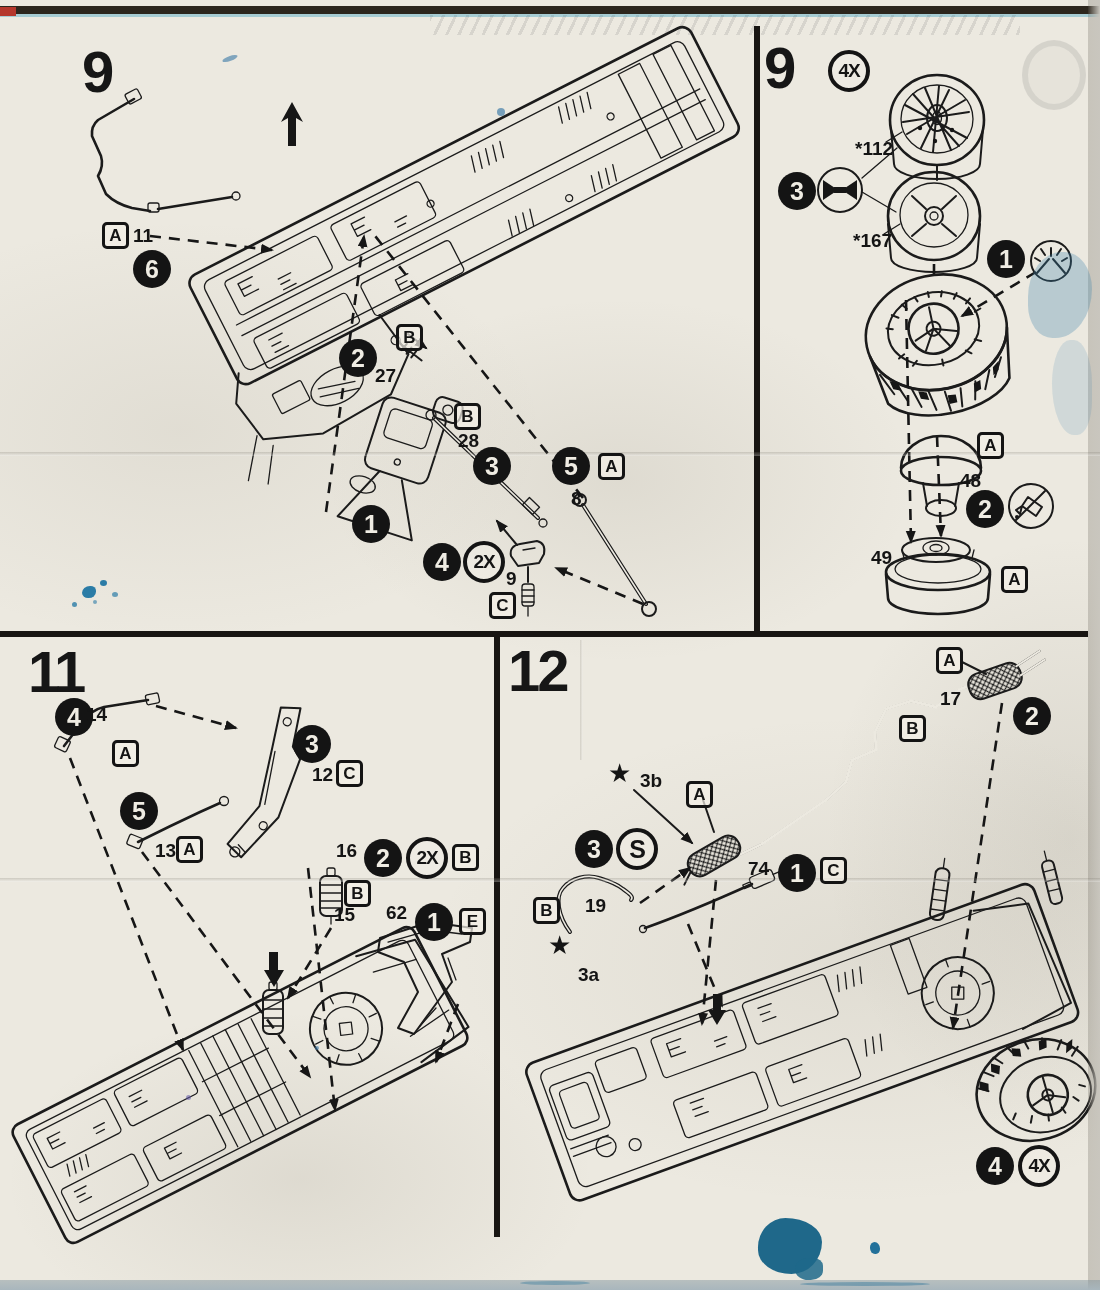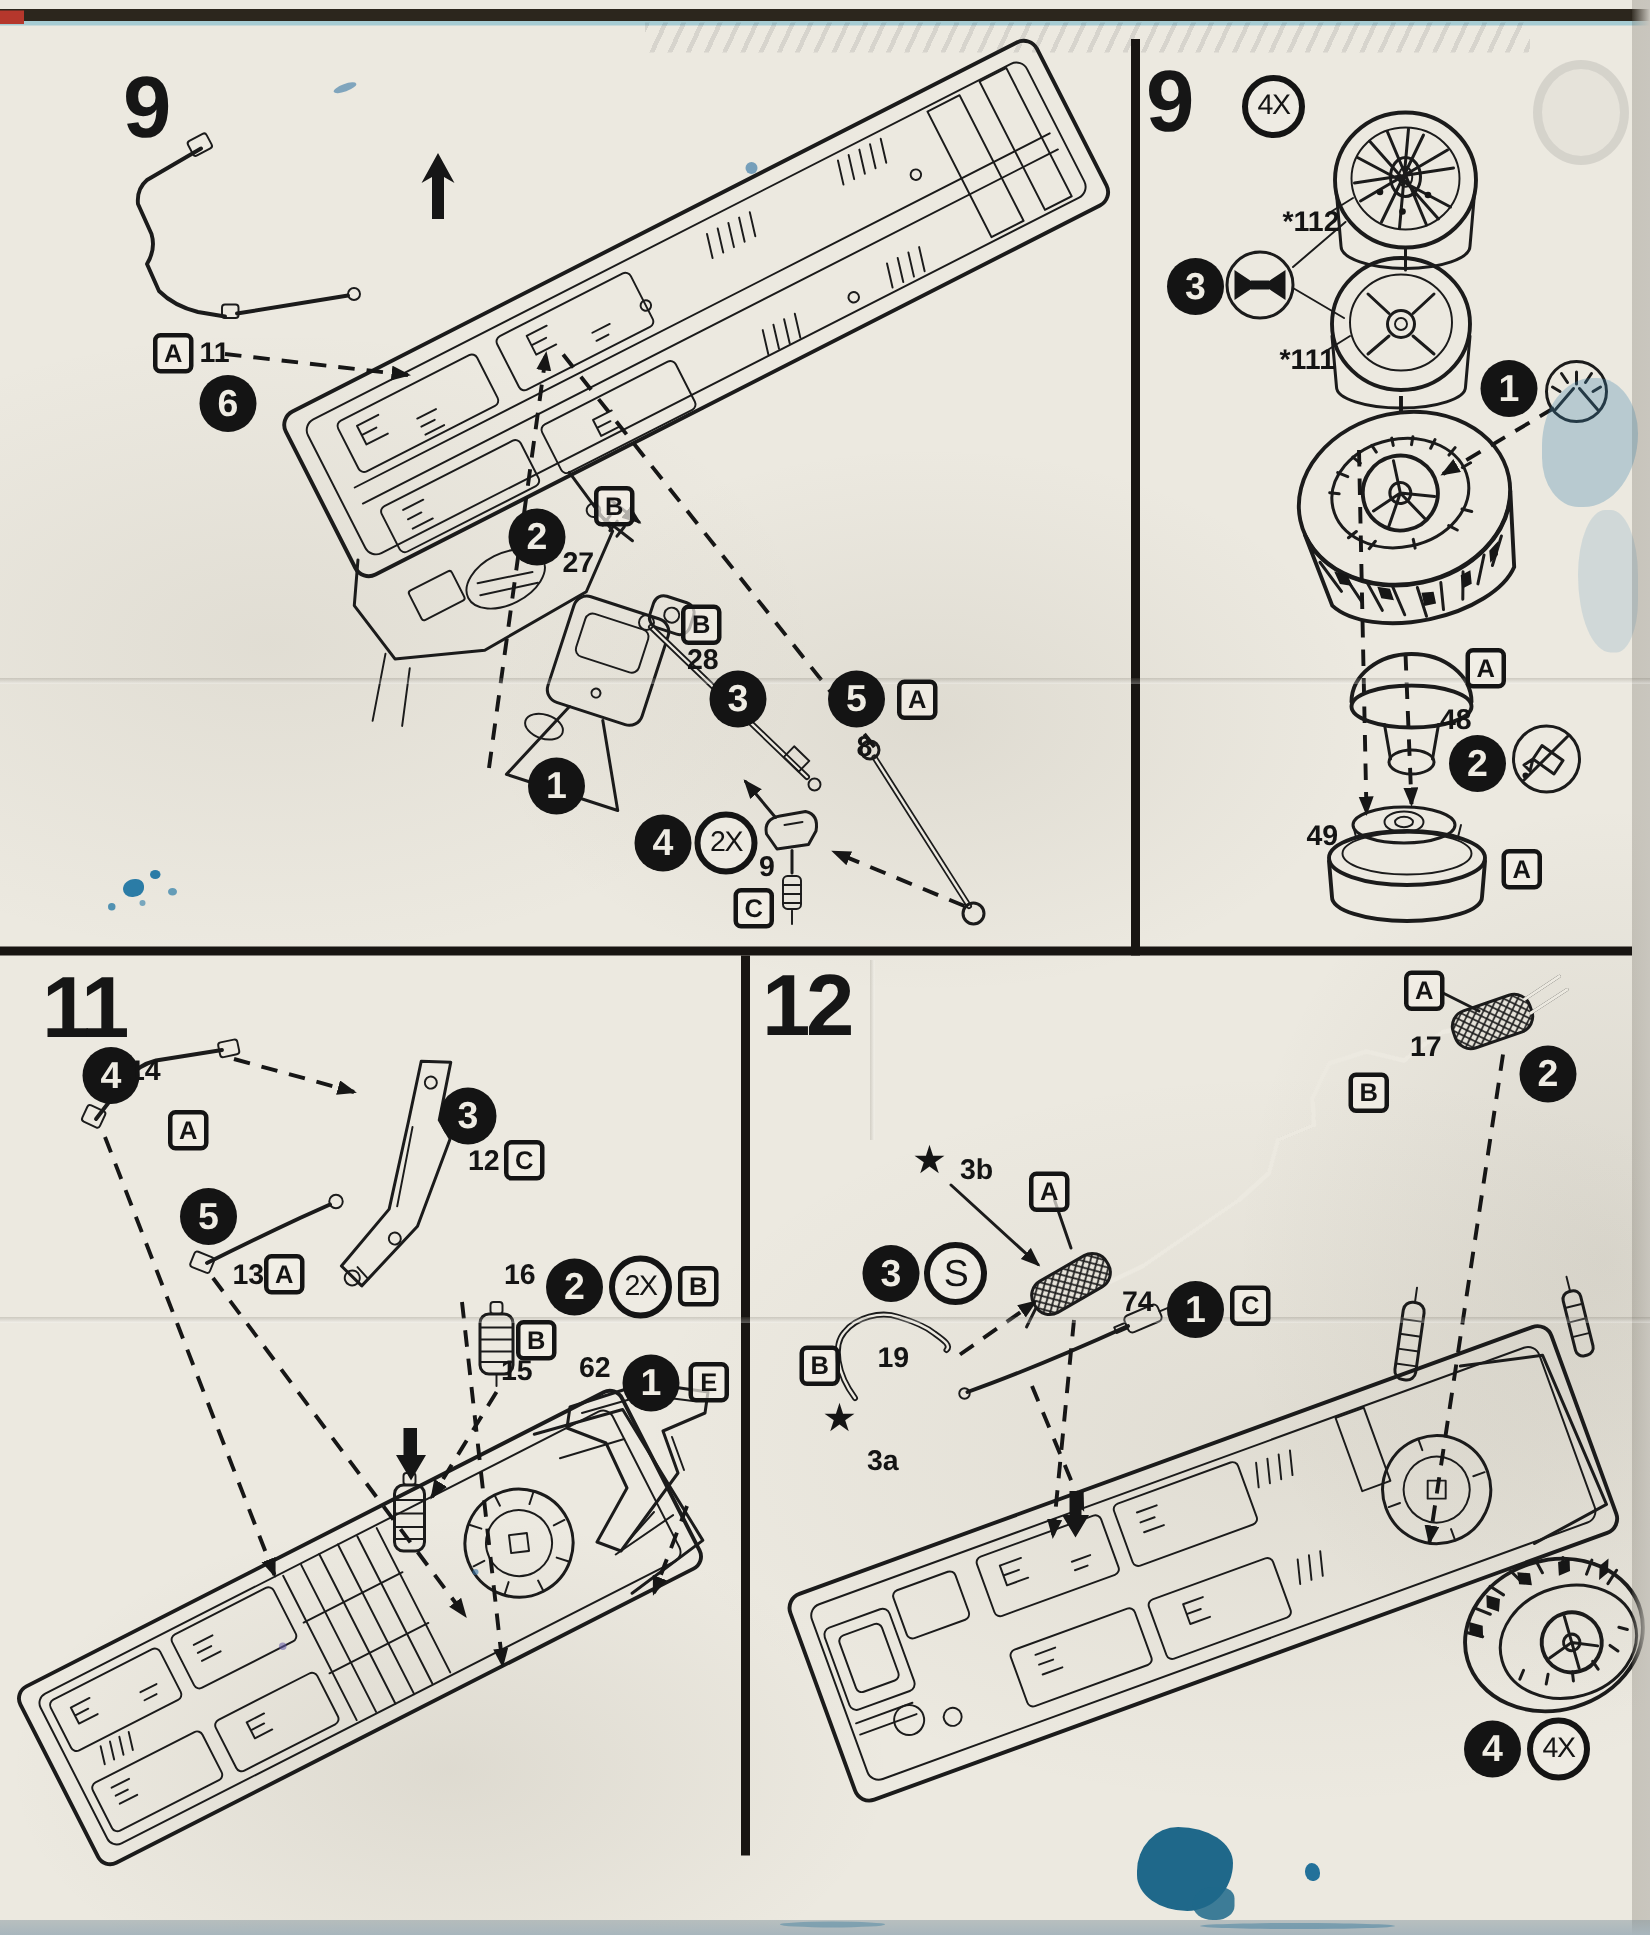--- a/index.html
+++ b/index.html
@@ -30,21 +30,21 @@
   .div-v-bottom{left:494px;top:637px;width:6px;height:600px;}
   
   .crease{left:0;width:1100px;height:4px;background:linear-gradient(rgba(95,90,78,.22),rgba(255,255,255,.3));}
   .crease-v{top:640px;left:580px;width:3px;height:120px;background:linear-gradient(to right,rgba(95,90,78,.18),rgba(255,255,255,.25));}
   
   .stepnum{font-size:58px;font-weight:800;line-height:.9;letter-spacing:-3px;color:#161616;}
   .order{width:38px;height:38px;border-radius:50%;background:#141414;color:#efece3;
     display:flex;align-items:center;justify-content:center;font-size:25px;font-weight:700;}
   .mult{width:42px;height:42px;border-radius:50%;border:4px solid #141414;background:rgba(240,237,228,.6);
     box-sizing:border-box;display:flex;align-items:center;justify-content:center;
-    font-size:19px;font-weight:400;letter-spacing:-1px;color:#141414;text-align:center;}
+    font-size:19px;font-weight:700;letter-spacing:-1px;color:#141414;text-align:center;}
   .mult.s{font-size:25px;}
   .bag{width:27px;height:27px;border:3.5px solid #141414;border-radius:5px;background:rgba(243,240,231,.7);
     box-sizing:border-box;display:flex;align-items:center;justify-content:center;
     font-size:17px;font-weight:800;color:#141414;}
   .pnum{font-size:19px;font-weight:700;color:#141414;white-space:nowrap;}
   .star{font-size:26px;color:#141414;line-height:1;}
   
   .stain{border-radius:50%;}
   .stamp{left:1022px;top:40px;width:52px;height:58px;border-radius:50%;
     border:6px solid rgba(110,112,115,.14);background:rgba(120,122,125,.05);}
@@ -482,21 +482,21 @@
   <div class="abs order" style="left:352px;top:505px">1</div>
   <div class="abs order" style="left:423px;top:543px">4</div>
   <div class="abs mult" style="left:463px;top:541px">2X</div>
   <div class="abs pnum" style="left:506px;top:568px">9</div>
   <div class="abs bag" style="left:489px;top:592px">C</div>
 
   <div class="abs stepnum" style="left:764px;top:42px">9</div>
   <div class="abs mult" style="left:828px;top:50px">4X</div>
   <div class="abs pnum" style="left:855px;top:138px">*112</div>
   <div class="abs order" style="left:778px;top:172px">3</div>
-  <div class="abs pnum" style="left:853px;top:230px">*111</div>
+  <div class="abs pnum" style="left:853px;top:230px">*167</div>
   <div class="abs order" style="left:987px;top:240px">1</div>
   <div class="abs bag" style="left:977px;top:432px">A</div>
   <div class="abs pnum" style="left:960px;top:470px">48</div>
   <div class="abs order" style="left:966px;top:490px">2</div>
   <div class="abs pnum" style="left:871px;top:547px">49</div>
   <div class="abs bag" style="left:1001px;top:566px">A</div>
 
   <div class="abs stepnum" style="left:28px;top:646px">11</div>
   <div class="abs order" style="left:55px;top:698px">4</div>
   <div class="abs pnum" style="left:86px;top:704px">14</div>

